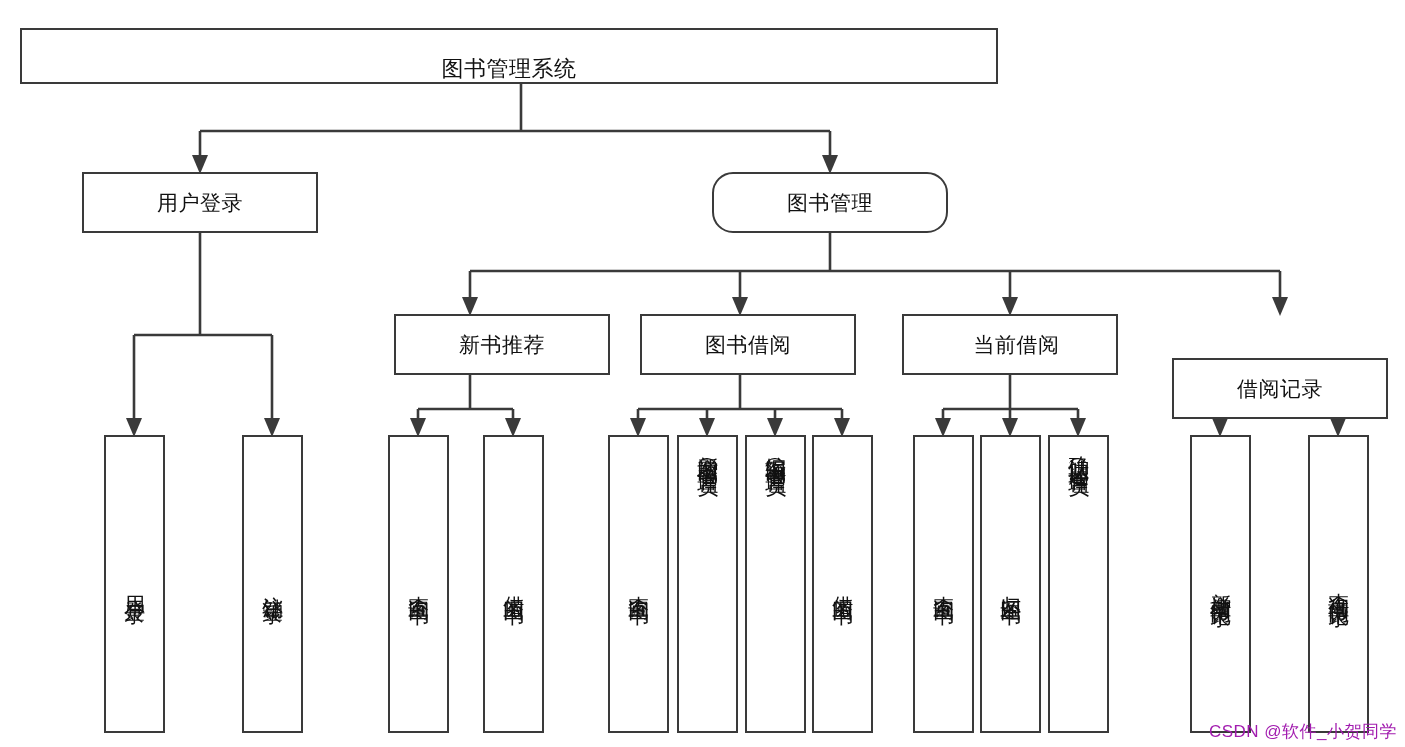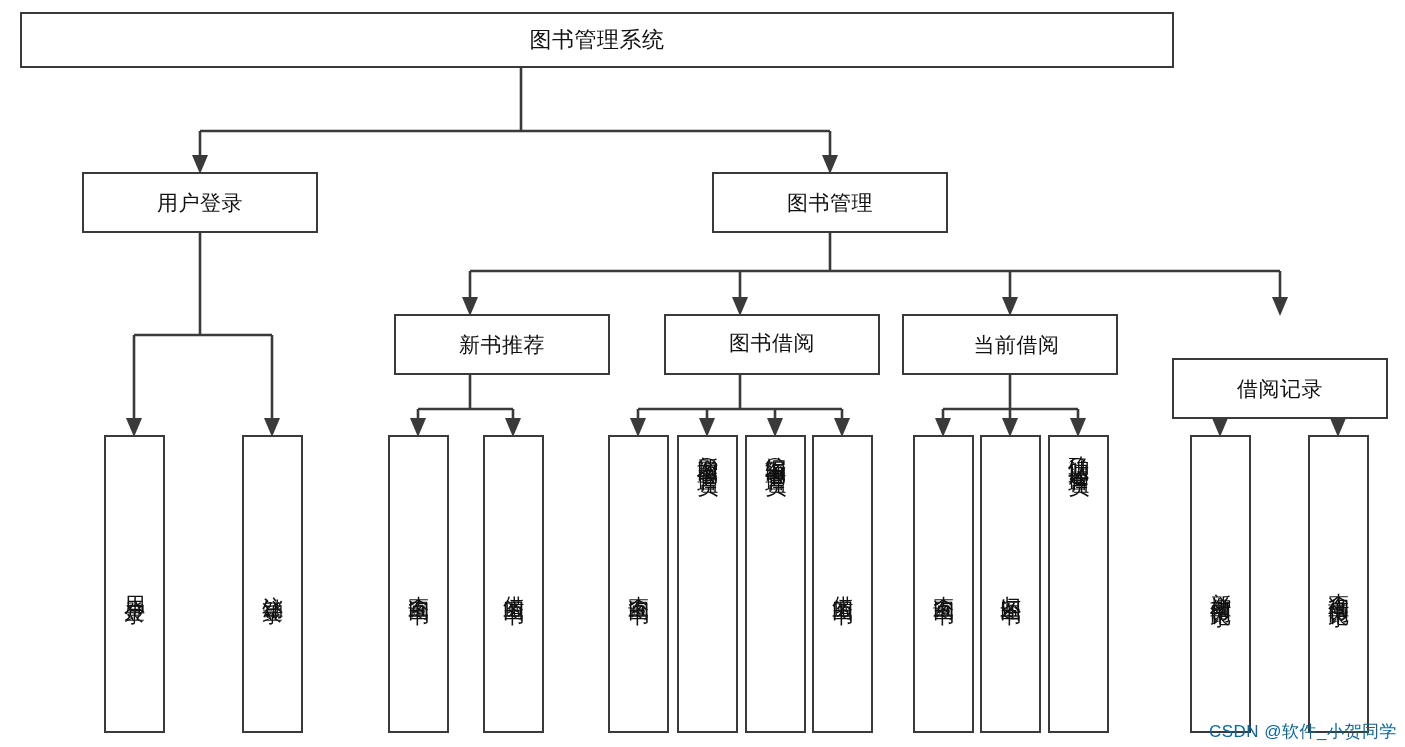--- a/index.html
+++ b/index.html
@@ -65,21 +65,21 @@
     max-height: 100%;
   }
   .node.leaf.center .node-label {
     align-self: center;
   }
   .watermark {
     position: absolute;
     right: 8px;
     bottom: 4px;
     font-size: 17px;
-    color: #0369a1;
+    color: #a21caf;
     letter-spacing: 0.5px;
     z-index: 3;
     white-space: nowrap;
   }
 </style>
 </head>
 <body>
 
 <div id="canvas">
 
@@ -149,35 +149,35 @@
       <path d="M767,418 L783,418 L775,437 z"></path>
       <path d="M834,418 L850,418 L842,437 z"></path>
       <path d="M935,418 L951,418 L943,437 z"></path>
       <path d="M1002,418 L1018,418 L1010,437 z"></path>
       <path d="M1070,418 L1086,418 L1078,437 z"></path>
       <path d="M1212,418 L1228,418 L1220,437 z"></path>
       <path d="M1330,418 L1346,418 L1338,437 z"></path>
     </g>
   </svg>
 
-  <div class="node root" id="node-root" style="left: 20px; top: 12px; width: 1154px; height: 56px;">
+  <div class="node root" id="node-root" style="left: 20px; top: 28px; width: 978px; height: 56px; align-items: flex-end;">
     <span class="node-label">图书管理系统</span>
   </div>
 
   <div class="node branch" id="node-l1-0" style="left: 82px; top: 172px; width: 236px; height: 61px;">
     <span class="node-label">用户登录</span>
   </div>
-  <div class="node branch" id="node-l1-1" style="left: 712px; top: 172px; width: 236px; height: 61px;">
+  <div class="node branch" id="node-l1-1" style="left: 712px; top: 172px; width: 236px; height: 61px; border-radius: 21px;">
     <span class="node-label">图书管理</span>
   </div>
 
   <div class="node branch" id="node-l2-0" style="left: 362px; top: 314px; width: 216px; height: 61px; margin-left: 32px;">
     <span class="node-label">新书推荐</span>
   </div>
-  <div class="node branch" id="node-l2-1" style="left: 664px; top: 314px; width: 216px; height: 61px; font-family: Liberation Mono, monospace;">
+  <div class="node branch" id="node-l2-1" style="left: 640px; top: 314px; width: 216px; height: 61px;">
     <span class="node-label">图书借阅</span>
   </div>
   <div class="node branch" id="node-l2-2" style="left: 902px; top: 314px; width: 216px; height: 61px; padding-left: 13px;">
     <span class="node-label">当前借阅</span>
   </div>
   <div class="node branch" id="node-l2-3" style="left: 1172px; top: 314px; width: 216px; height: 61px; margin-top: 44px;">
     <span class="node-label">借阅记录</span>
   </div>
 
   <div class="node leaf center" id="node-leaf-0" style="left: 104px; top: 435px; width: 61px; height: 298px;">

